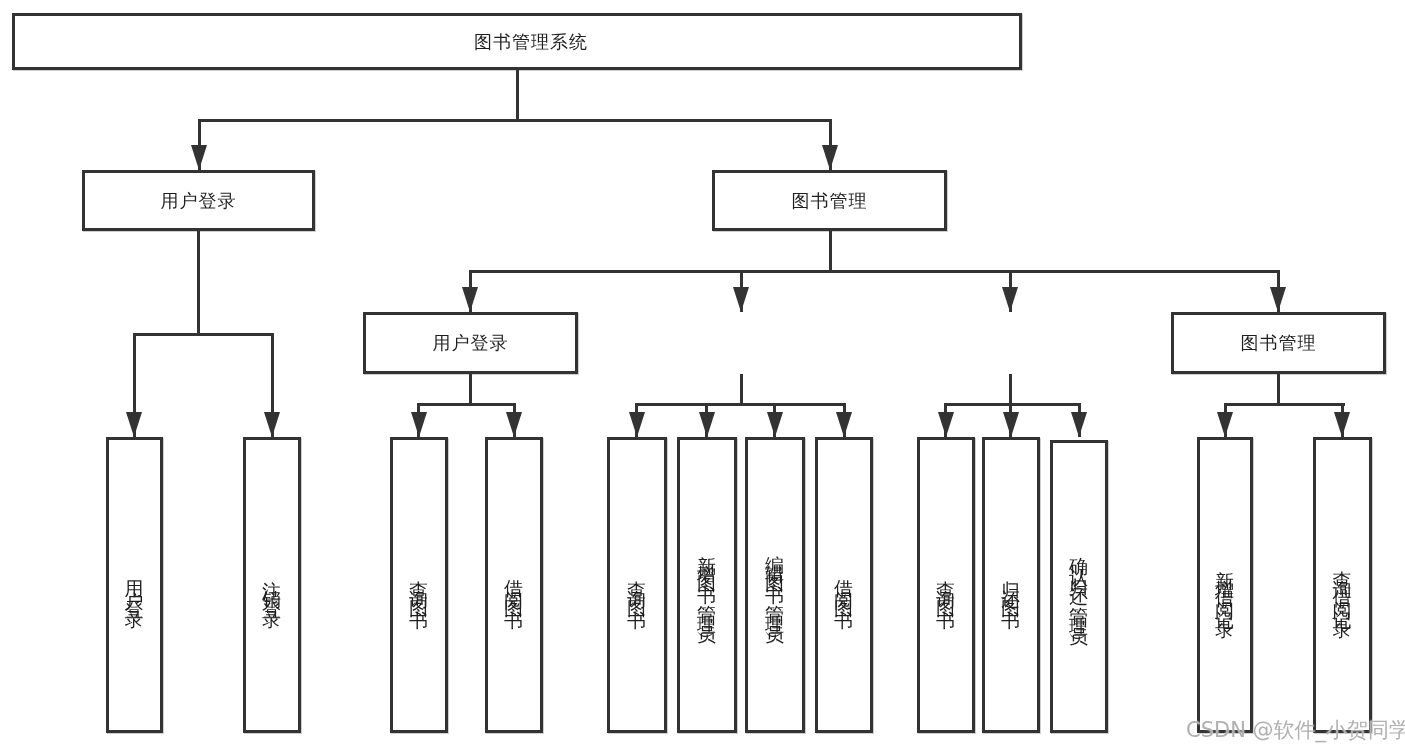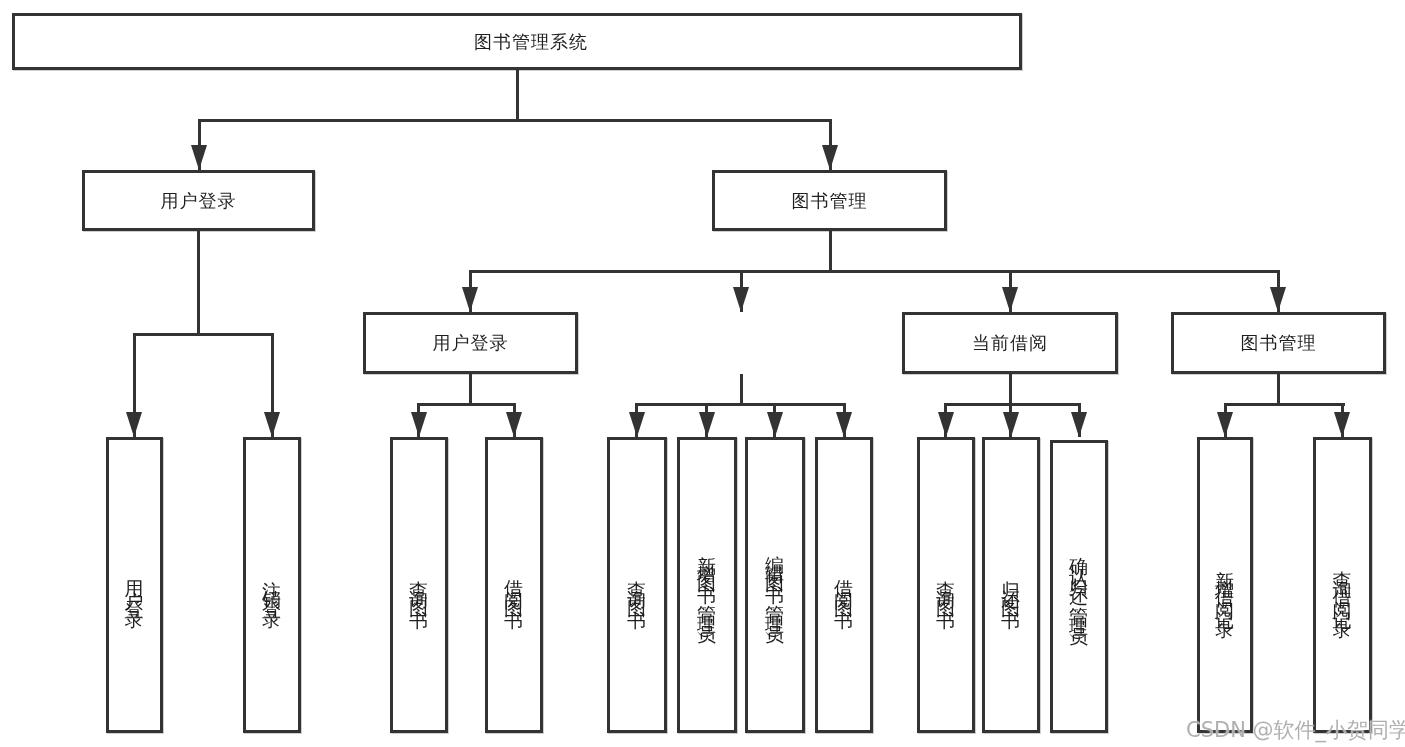--- a/index.html
+++ b/index.html
@@ -89,23 +89,20 @@
   <div class="vline" style="left:740px; top:270px; height:42px;"></div>
   <div class="arrow" style="left:733px; top:287px;"></div>
   <div class="vline" style="left:1009px; top:270px; height:42px;"></div>
   <div class="arrow" style="left:1002px; top:287px;"></div>
   <div class="vline" style="left:1277px; top:270px; height:42px;"></div>
   <div class="arrow" style="left:1270px; top:287px;"></div>
 
   <div class="box hnode" style="left:363px; top:312px; width:215px; height:62px;">
     <span>用户登录</span>
   </div>
-  <div class="box hnode" style="left:902px; top:312px; width:216px; height:62px;">
-    <span>当前借阅</span>
-  </div>
   <div class="box hnode" style="left:1171px; top:312px; width:215px; height:62px;">
     <span>图书管理</span>
   </div>
 
   <div class="vline" style="left:469px; top:374px; height:32px;"></div>
   <div class="hline" style="left:417px; top:403px; width:99px;"></div>
   <div class="vline" style="left:417px; top:403px; height:34px;"></div>
   <div class="arrow" style="left:411px; top:412px;"></div>
   <div class="vline" style="left:513px; top:403px; height:34px;"></div>
   <div class="arrow" style="left:506px; top:412px;"></div>

